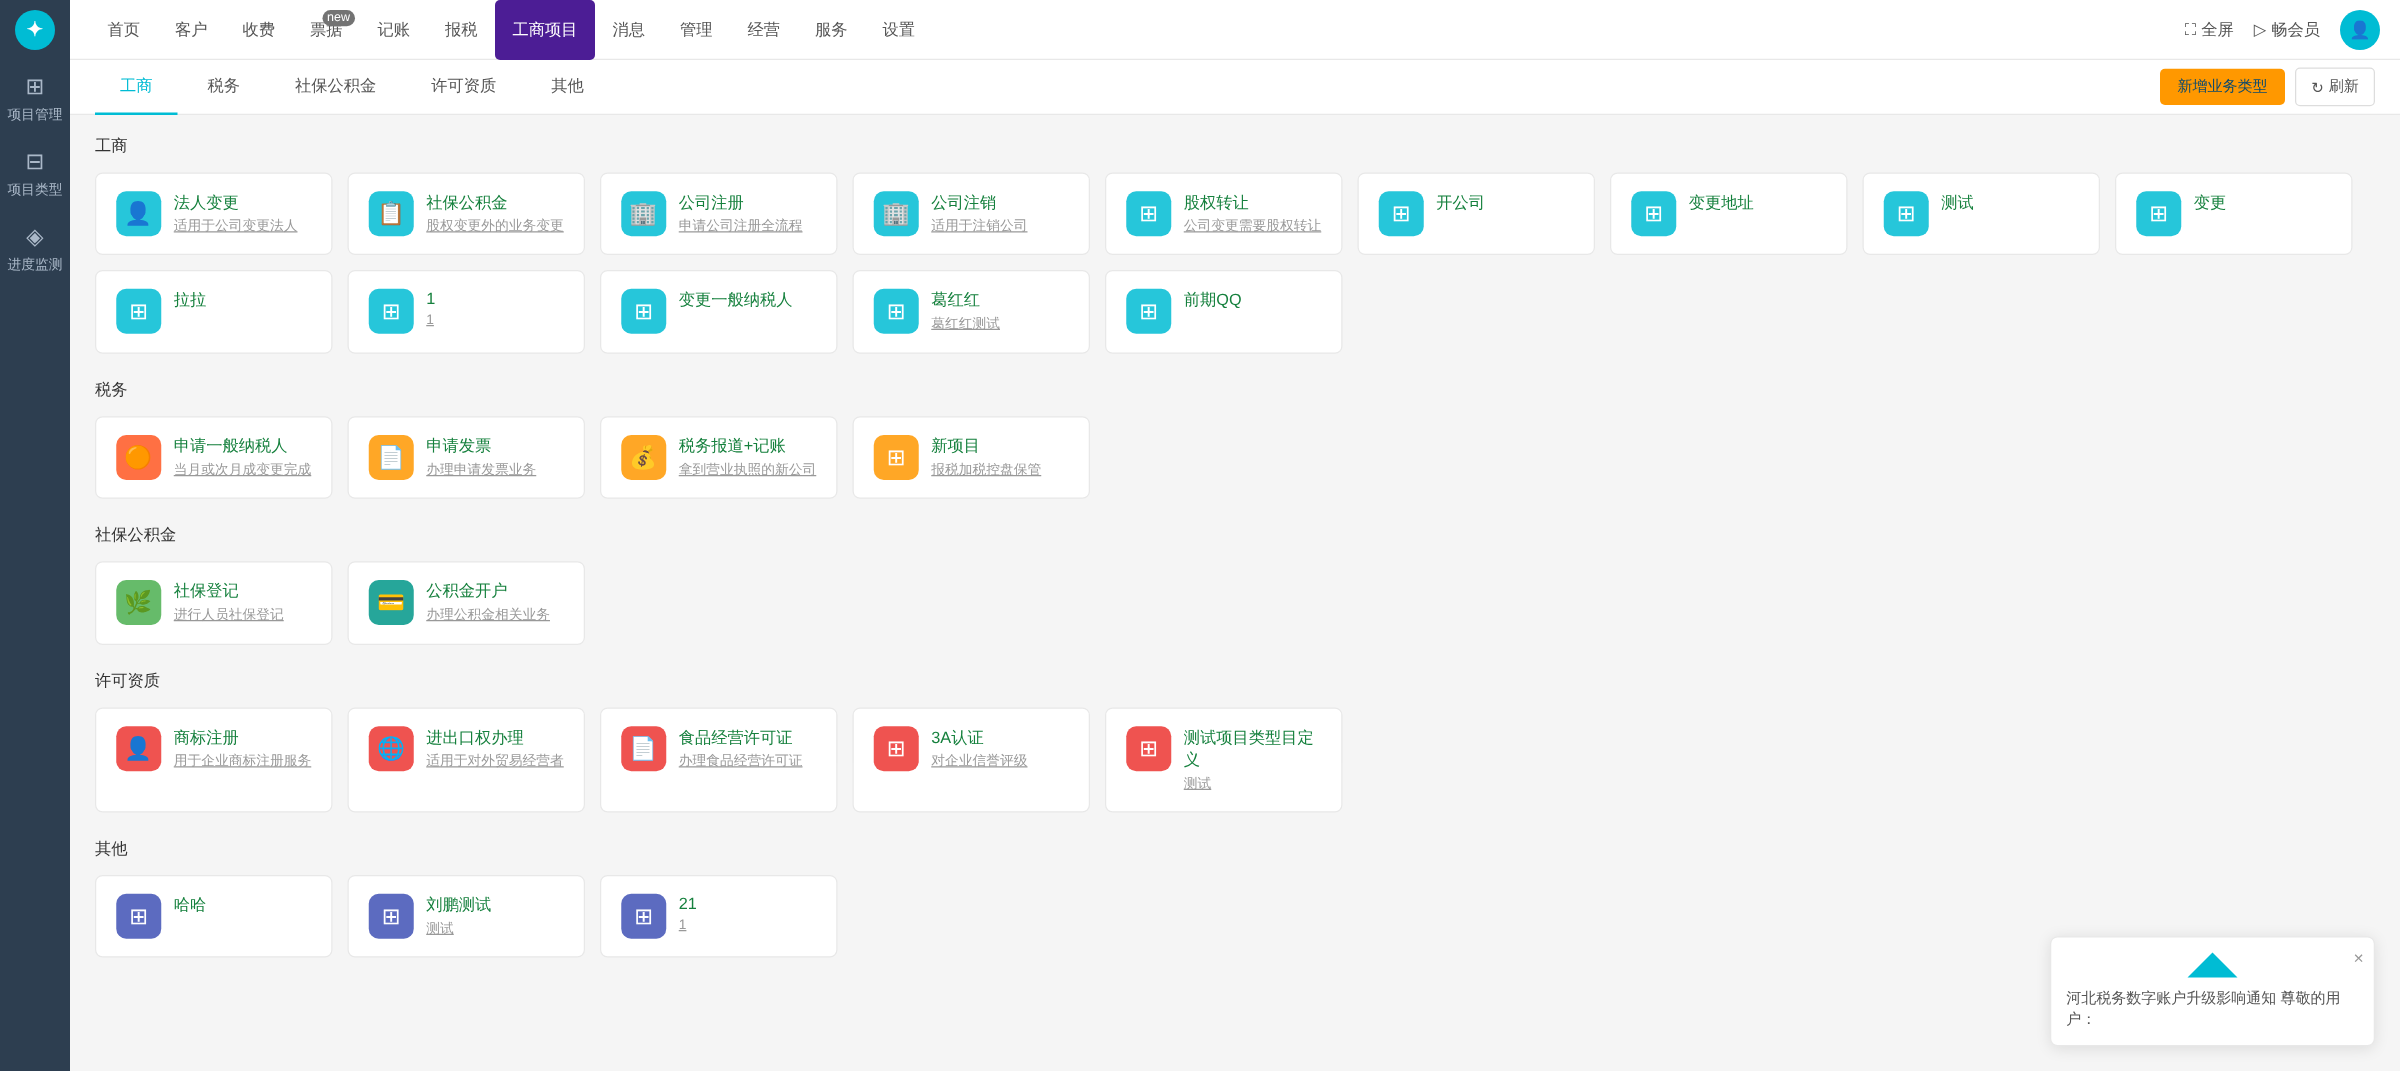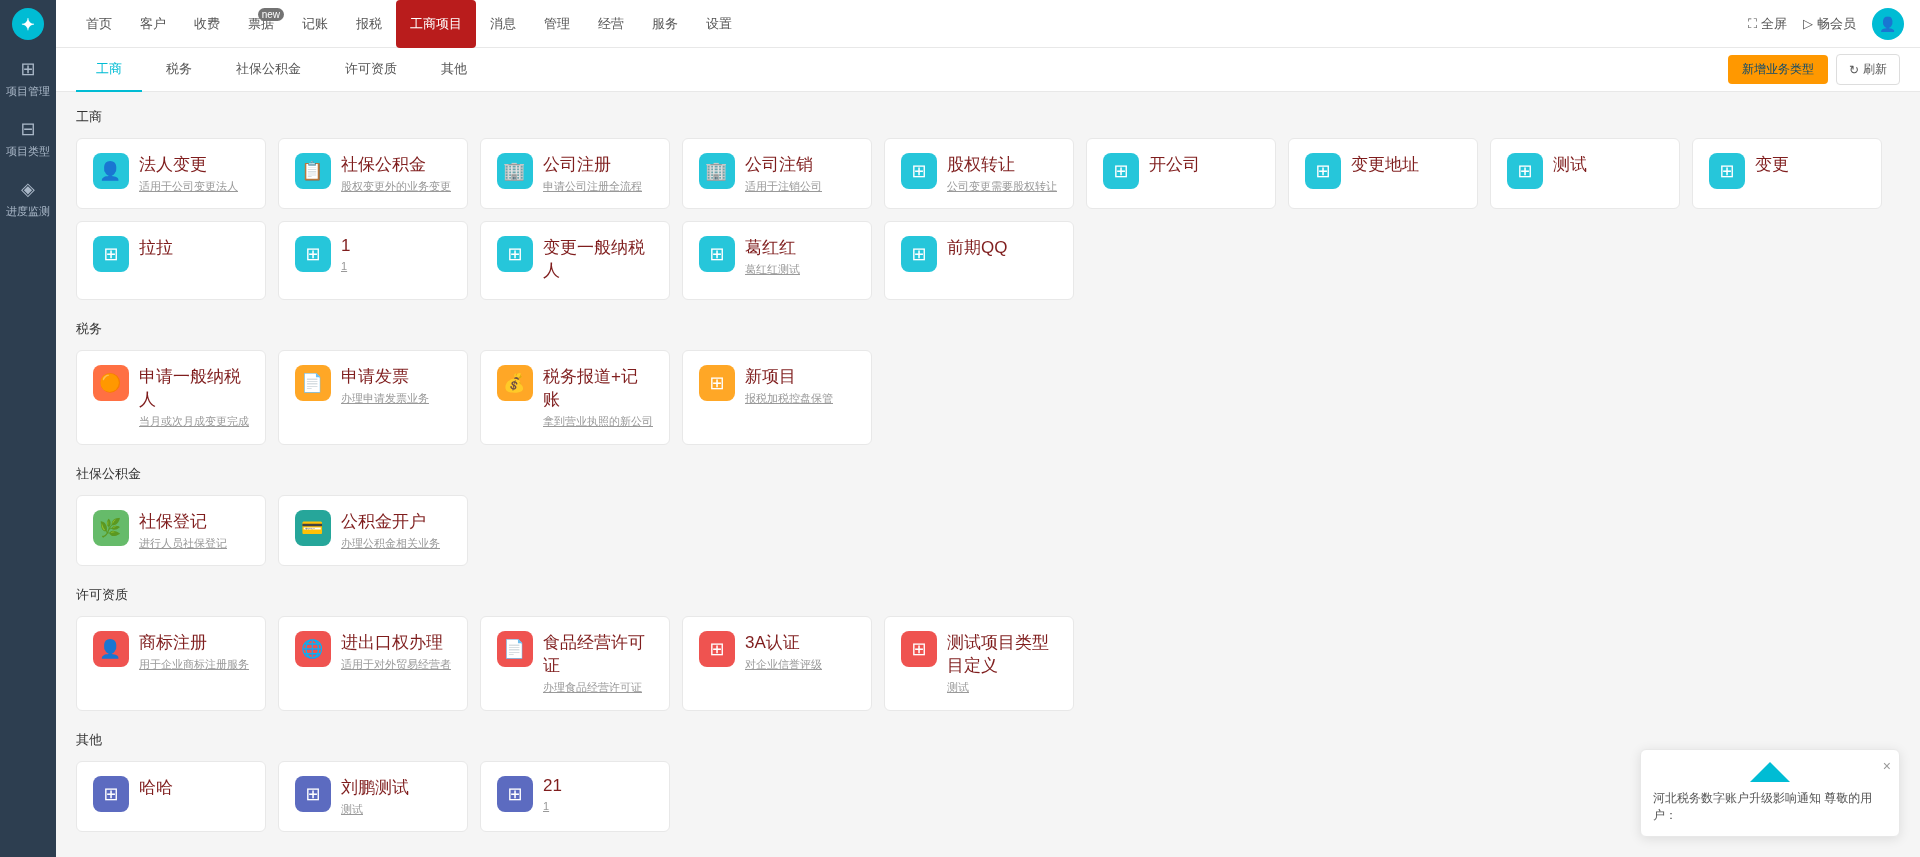--- a/index.html
+++ b/index.html
@@ -21,21 +21,21 @@
       padding: 0 14px;
       height: 48px;
       display: flex;
       align-items: center;
       cursor: pointer;
       color: #555;
       font-size: 13px;
       position: relative;
     }
     .nav-item.active {
-      background: #b91c1c;
+      background: #4c1d95;
       color: #fff;
       border-radius: 4px;
     }
     .nav-badge {
       background: #737373;
       color: #fff;
       font-size: 10px;
       padding: 1px 4px;
       border-radius: 8px;
       position: absolute;
@@ -227,22 +227,22 @@
     .icon-teal { background: #26c6da; }
     .icon-green { background: #26a69a; }
     .icon-orange { background: #ff7043; }
     .icon-red { background: #ef5350; }
     .icon-amber { background: #ffa726; }
     .icon-light-green { background: #66bb6a; }
     .icon-indigo { background: #5c6bc0; }
 
     .card-text { flex: 1; min-width: 0; }
     .card-title {
-      font-size: 17px;
-      color: #7f1d1d;
+      font-size: 13px;
+      color: #15803d;
       font-weight: 500;
       margin-bottom: 3px;
     }
     .card-desc {
       font-size: 11px;
       color: #999;
       line-height: 1.4;
       text-decoration: underline;
     }
 

